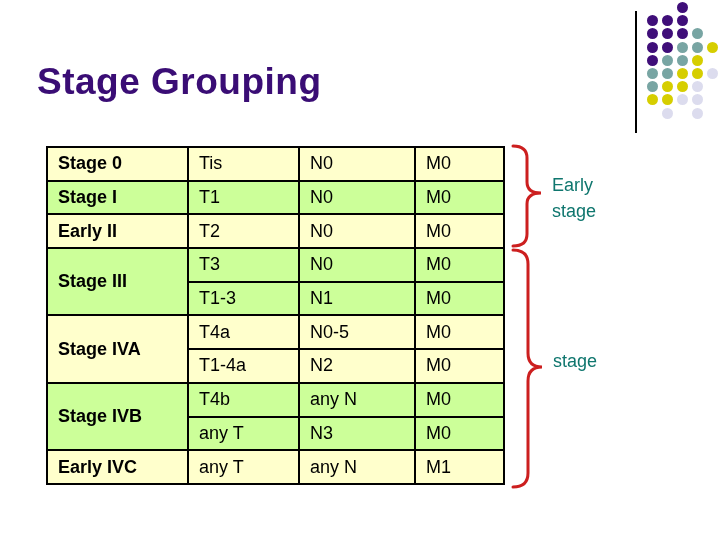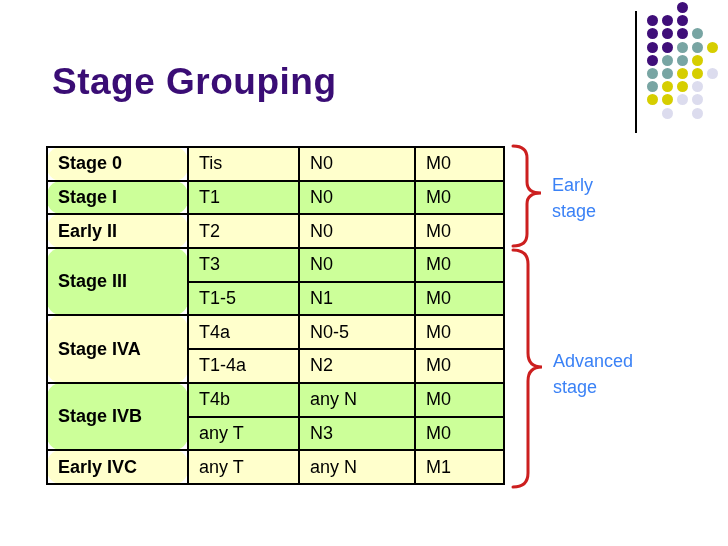--- a/index.html
+++ b/index.html
@@ -2,43 +2,43 @@
 <html style="--title-color: #3a0d75; --bg: #ffffff; --cream: #ffffcc; --green: #ccff99;"><head>
 <meta charset="utf-8">
 <style>
   html,body { margin:0; padding:0; }
   .slide {
     position:relative; width:728px; height:546px;
     background:var(--bg,#ffffff); overflow:hidden;
     font-family:"Liberation Sans", sans-serif;
   }
   .title {
-    position:absolute; left:52px; top:60px;
+    position:absolute; left:37px; top:60px;
     font-size:37px; font-weight:bold; line-height:44px;
     color:var(--title-color,#3a0d75); letter-spacing:0.5px;
     white-space:nowrap;
   }
   
   .vline { position:absolute; left:635px; top:11px; width:2px; height:122px; background:#000; }
   .dots { position:absolute; left:647px; top:2px; width:78px; height:122px; }
   .dot { position:absolute; width:11px; height:11px; border-radius:50%; }
   
   table.stage-table { position:absolute; left:46px; top:146px; border-collapse:collapse; table-layout:fixed; }
   table.stage-table td {
     border:2px solid #000; font-size:18px; color:#000;
     vertical-align:middle; padding:0 0 0 10px; overflow:hidden; white-space:nowrap;
   }
   table.stage-table tr { height:33.7px; }
-  td.stage { font-weight:bold;border-radius:14px; }
+  td.stage { font-weight:bold; }
   td.cream { background:var(--cream,#ffffcc); }
   td.green { background:var(--green,#ccff99);margin-top:32px; }
   
   .brace-layer { position:absolute; left:505px; top:138px; width:48px; height:360px; }
   .side-label {
-    position:absolute; font-size:18px; line-height:26px; color:#3b82f6;
+    position:absolute; font-size:18px; line-height:26px; color:#0f766e;
   }
   .side-label.early { left:552px; top:172px; }
   .side-label.advanced { left:553px; top:348px; }
 </style>
 </head>
 <body>
 
 <div class="slide">
 
   <div class="title">Stage Grouping</div>
@@ -105,21 +105,21 @@
         <td class="cream">N0</td>
         <td class="cream">M0</td>
       </tr>
       <tr>
         <td class="stage green" rowspan="2">Stage III</td>
         <td class="green">T3</td>
         <td class="green">N0</td>
         <td class="green">M0</td>
       </tr>
       <tr>
-        <td class="green">T1-5</td>
+        <td class="green">T1-3</td>
         <td class="green">N1</td>
         <td class="green">M0</td>
       </tr>
       <tr>
         <td class="stage cream" rowspan="2">Stage IVA</td>
         <td class="cream">T4a</td>
         <td class="cream">N0-5</td>
         <td class="cream">M0</td>
       </tr>
       <tr>
@@ -150,17 +150,16 @@
   <svg class="brace-layer" viewBox="0 0 48 360" xmlns="http://www.w3.org/2000/svg">
     <path d="M 8,8 Q 22,8 22,20 L 22,44 Q 22,55 36,55 Q 22,55 22,66 L 22,96 Q 22,108 8,108" fill="none" stroke="#cc1f1f" stroke-width="3" stroke-linecap="round"></path>
     <path d="M 8,112 Q 23,112 23,126 L 23,215 Q 23,229 37,229 Q 23,229 23,243 L 23,335 Q 23,349 8,349" fill="none" stroke="#cc1f1f" stroke-width="3" stroke-linecap="round"></path>
   </svg>
 
   <div class="side-label early">
     <div>Early</div>
     <div>stage</div>
   </div>
   <div class="side-label advanced">
-    <div>Advanced</div>
     <div>stage</div>
   </div>
 
 </div>
 
 </body></html>

